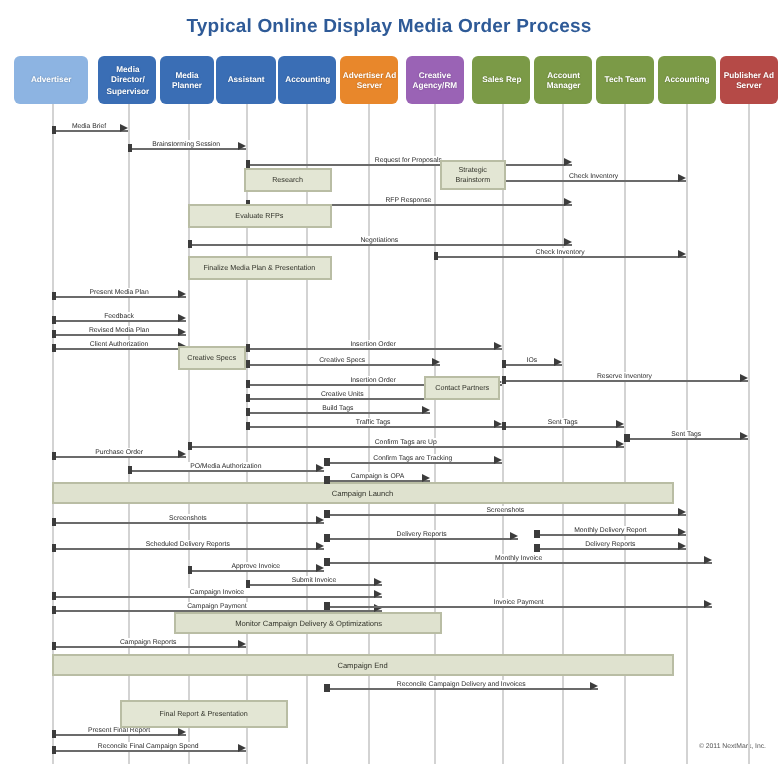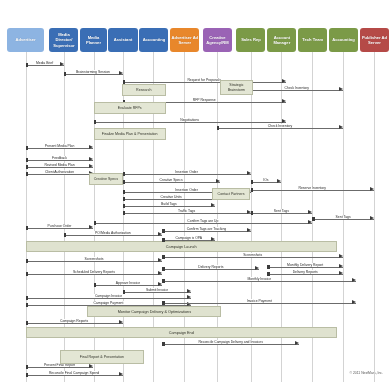--- a/index.html
+++ b/index.html
@@ -67,20 +67,21 @@
   
   .footer{
     position:absolute;right:6px;bottom:14px;font-size:3.4px;color:#555;
   }
 </style>
 </head>
 <body>
 
 <div id="stage">
 
+  <div class="title">Typical Online Display Media Order Process</div>
 
   <div class="lanes">
       <div class="actor" style="left: 7.05669px; width: 37.0476px; background: rgb(141, 180, 226);">
         <span>Advertiser</span>
       </div>
       <div class="actor" style="left: 49.3968px; width: 29.1088px; background: rgb(58, 110, 181);">
         <span>Media Director/ Supervisor</span>
       </div>
       <div class="actor" style="left: 80.2698px; width: 26.4626px; background: rgb(58, 110, 181);">
         <span>Media Planner</span>

